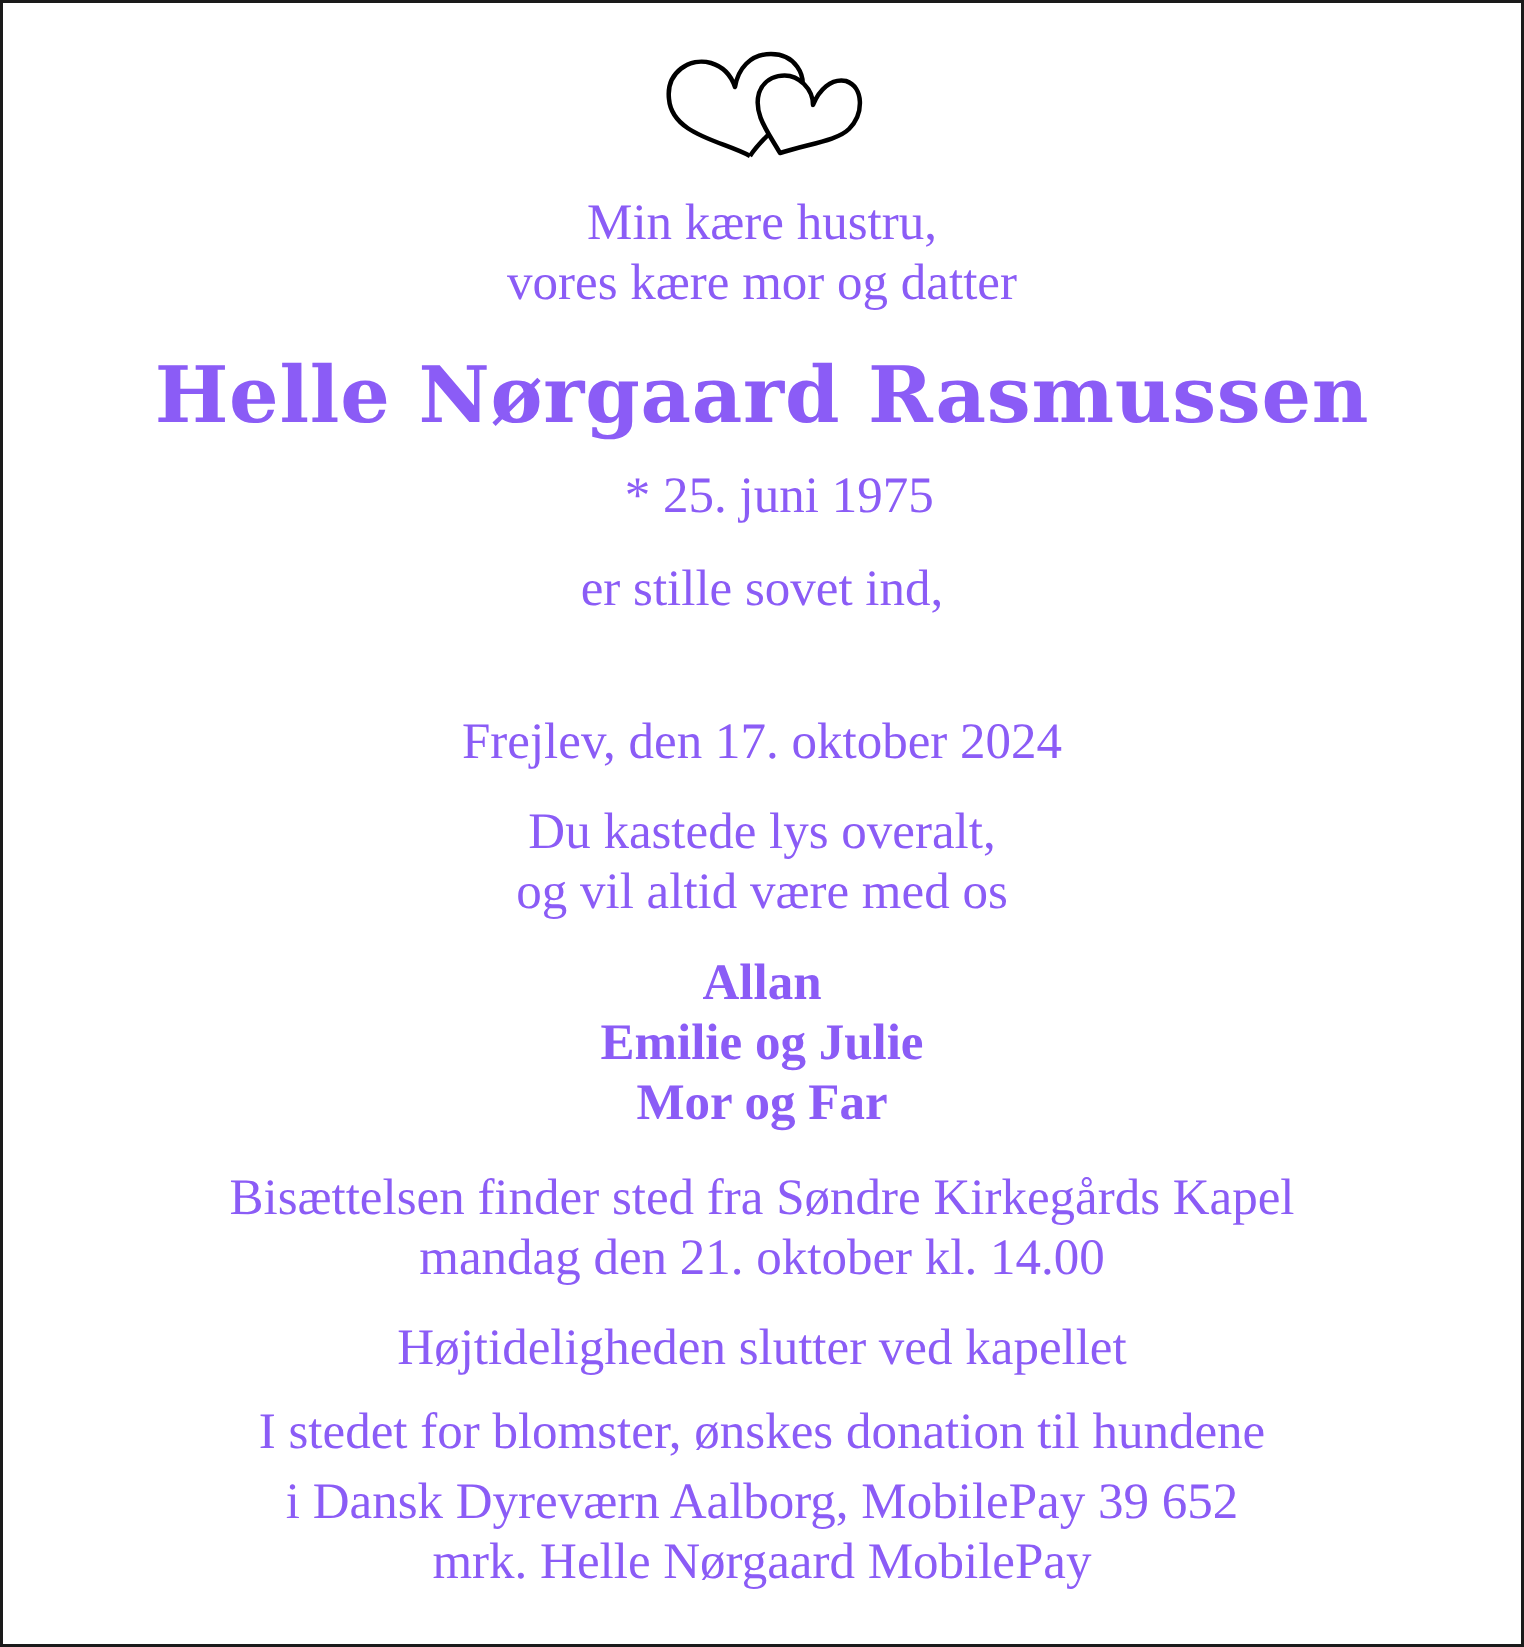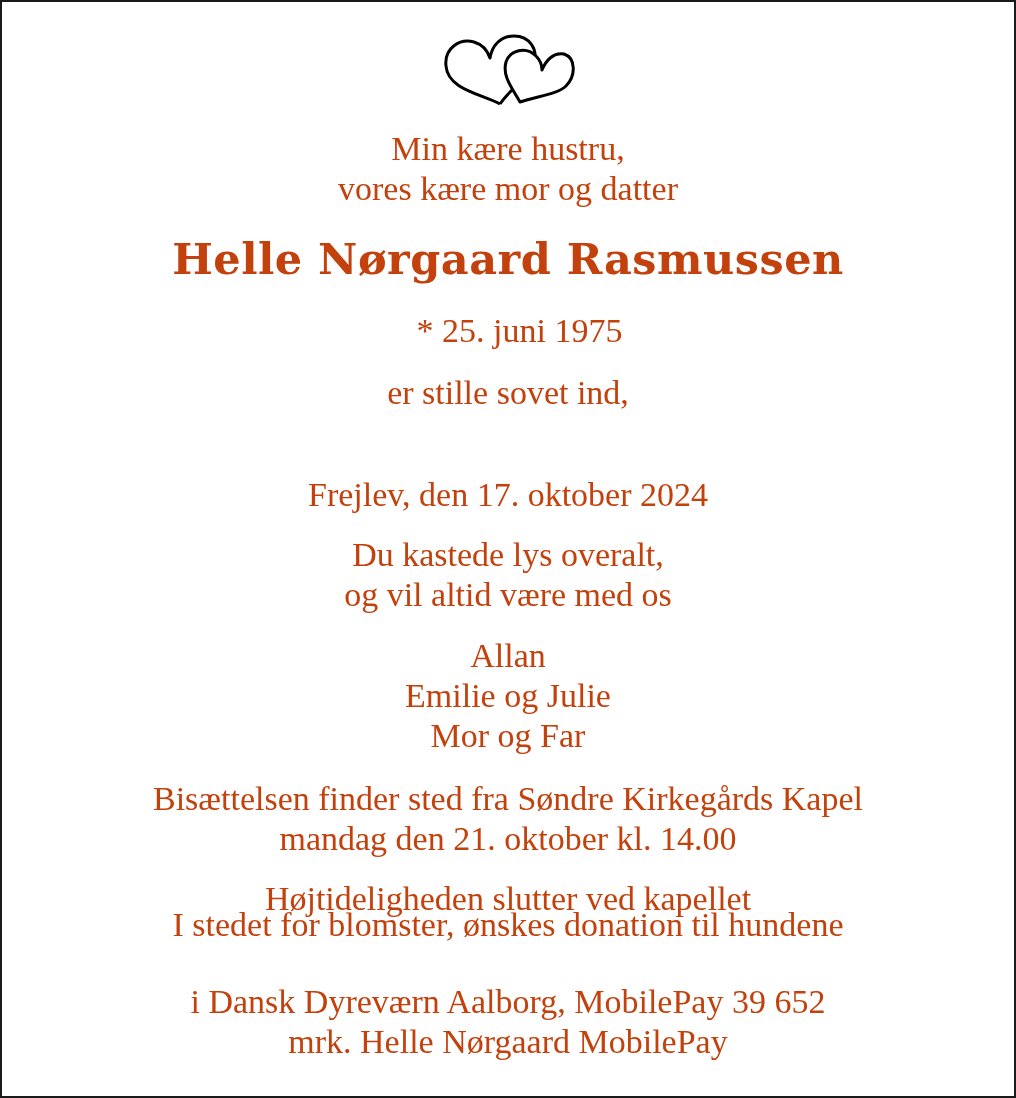--- a/index.html
+++ b/index.html
@@ -3,33 +3,33 @@
 <meta charset="utf-8">
 <style>
   html, body { margin: 0; padding: 0; background: #ffffff; }
   body { width: 1016px; height: 1098px; overflow: hidden; }
   .card {
     position: relative;
     box-sizing: border-box;
     width: 1016px; height: 1098px;
     border: 2px solid #1a1a1a;
     background: #ffffff;
-    color: #c2410c;
+    color: #8b5cf6;
     font-family: "DejaVu Serif", "Liberation Serif", serif;
     text-align: center;
   }
   .line {
     position: absolute; left: 0; right: 0;
     white-space: nowrap;
     line-height: 1;
   }
   .reg { font-family: "Liberation Serif", "DejaVu Serif", serif; font-size: 34px; transform: scaleX(1.0); }
   .ital { }
-  .bold { font-weight: normal; }
-  .name { font-size: 43px; font-weight: bold; letter-spacing: 0.5px; }
+  .bold { font-weight: bold; }
+  .name { font-size: 52px; font-weight: bold; letter-spacing: 0.5px; }
   .hearts { position: absolute; left: 440px; top: 30px; width: 136px; height: 74px; }
 </style>
 </head>
 <body>
 
 <div class="card">
 
   <svg class="hearts" viewBox="0 0 136 74">
     <path d="M58 72 C40 62 6 58 4 34 C2 16 18 6 32 10 C42 13 46 20 48 26 C50 14 58 4 72 4 C88 4 96 18 92 30" fill="none" stroke="#000" stroke-width="3" stroke-linejoin="round"></path>
     <path d="M58 72 C62 66 66 62 70 58" fill="none" stroke="#000" stroke-width="3"></path>
@@ -52,16 +52,16 @@
 
   <div class="line reg bold" style="top:637px;">Allan</div>
   <div class="line reg bold" style="top:677px;">Emilie og Julie</div>
   <div class="line reg" style="top:780px;">Bisættelsen finder sted fra Søndre Kirkegårds Kapel</div>
 
   <div class="line reg bold" style="top:717px;">Mor og Far</div>
   <div class="line reg" style="top:820px;">mandag den 21. oktober kl. 14.00</div>
 
   <div class="line reg" style="top:880px;">Højtideligheden slutter ved kapellet</div>
 
-  <div class="line reg" style="top:906px;">I stedet for blomster, ønskes donation til hundene</div>
+  <div class="line reg" style="top:936px;">I stedet for blomster, ønskes donation til hundene</div>
   <div class="line reg" style="top:983px;">i Dansk Dyreværn Aalborg, MobilePay 39 652</div>
   <div class="line reg" style="top:1023px;">mrk. Helle Nørgaard MobilePay</div>
 </div>
 
 </body></html>

